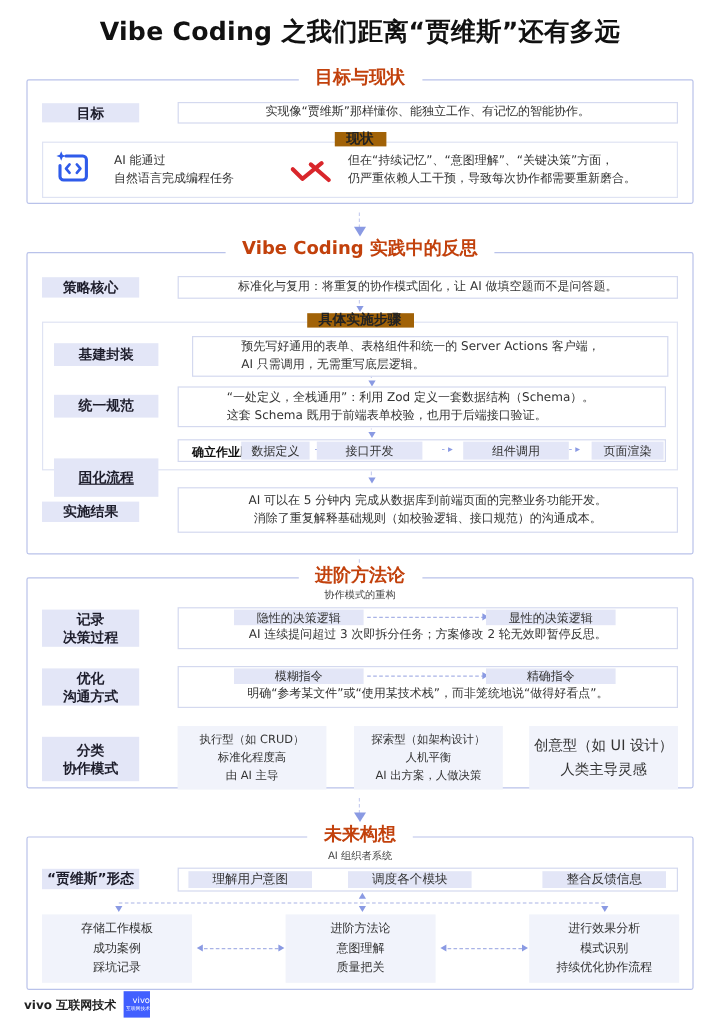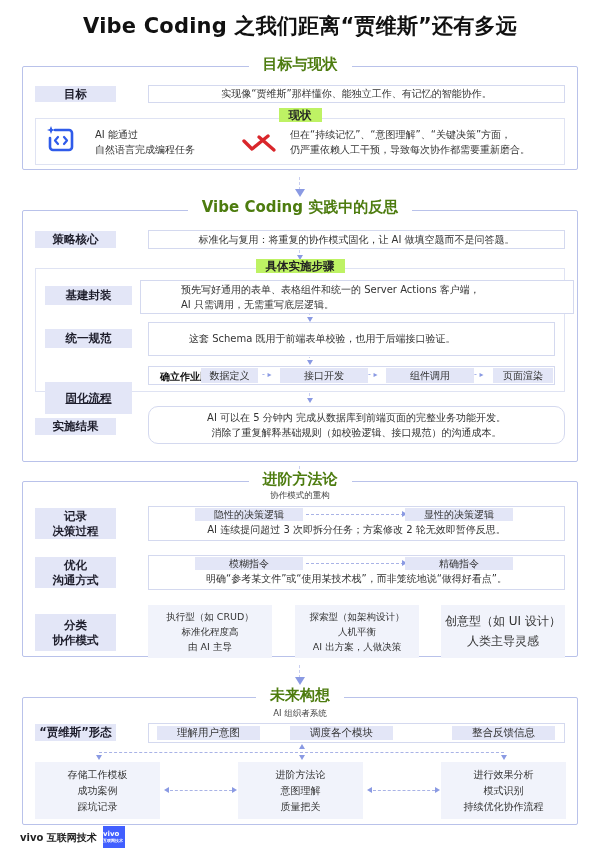--- a/index.html
+++ b/index.html
@@ -3,48 +3,48 @@
 <meta charset="utf-8">
 <style>
   * { box-sizing: border-box; margin: 0; padding: 0; }
   html, body { width: 600px; height: 856px; background: #ffffff; overflow: hidden; }
   body { font-family: "DejaVu Sans", "Liberation Sans", sans-serif; color: #222; position: relative; }
 
   .abs { position: absolute; }
   .title { left: 0; width: 600px; top: 12px; text-align: center; font-size: 21px; font-weight: bold; color: #111; letter-spacing: 0.2px; }
 
   .panel { position: absolute; left: 22px; width: 556px; border: 1.5px solid #b9c2ea; border-radius: 2px; }
-  .panel-head { position: absolute; left: 0; width: 600px; text-align: center; font-weight: bold; color: #4d7c0f; }
+  .panel-head { position: absolute; left: 0; width: 600px; text-align: center; font-weight: bold; color: #c2410c; }
   .panel-head span { background: #fff; padding: 0 14px; }
 
   .label { position: absolute; background: #e3e6f7; color: #1d1d2b; font-weight: bold; font-size: 11.5px; text-align: center; display: flex; align-items: center; justify-content: center; line-height: 1.25; }
   .content-box { position: absolute; border: 1px solid #d4d9ef; background: #fff; font-size: 10px; color: #333; display: flex; flex-direction: column; align-items: center; justify-content: center; line-height: 1.55; text-align: center; }
   .content-box.left { align-items: flex-start; padding-left: 46px; text-align: left; }
 
   .inner-panel { position: absolute; border: 1px solid #dfe3f3; }
   .inner-head { position: absolute; text-align: center; font-size: 11.5px; font-weight: bold; color: #222; }
-  .inner-head span { background: #bef264; padding: 0 10px; }
+  .inner-head span { background: #a16207; padding: 0 10px; font-family: Liberation Serif, serif; }
 
   .connector { position: absolute; width: 10px; }
   .connector .line { position: absolute; left: 4px; top: 0; bottom: 7px; border-left: 1.5px dashed #c9cff0; }
   .connector .tri { position: absolute; left: 0; bottom: 0; width: 0; height: 0; border-left: 5px solid transparent; border-right: 5px solid transparent; border-top: 8px solid #8a9ae3; }
   .connector.small .tri { border-left-width: 3px; border-right-width: 3px; border-top-width: 5px; left: 2px; }
 
   .pill { position: absolute; background: #e3e6f7; font-size: 10px; color: #333; display: flex; align-items: center; justify-content: center; }
   .flow-arrow { position: absolute; font-size: 8px; color: #8a9ae3; }
   .dash-h { position: absolute; border-top: 1px dashed #a9b3e6; height: 0; }
   .arrowhead-r { position: absolute; width: 0; height: 0; border-top: 3px solid transparent; border-bottom: 3px solid transparent; border-left: 5px solid #8a9ae3; }
   .arrowhead-l { position: absolute; width: 0; height: 0; border-top: 3px solid transparent; border-bottom: 3px solid transparent; border-right: 5px solid #8a9ae3; }
   .arrowhead-d { position: absolute; width: 0; height: 0; border-left: 3px solid transparent; border-right: 3px solid transparent; border-top: 5px solid #8a9ae3; }
   .arrowhead-u { position: absolute; width: 0; height: 0; border-left: 3px solid transparent; border-right: 3px solid transparent; border-bottom: 5px solid #8a9ae3; }
 
   .card { position: absolute; background: #f1f3fb; font-size: 10px; color: #333; display: flex; flex-direction: column; align-items: center; justify-content: center; line-height: 1.6; text-align: center; }
   .b { font-weight: bold; color: #111; }
   .footer-text { left: 20px; top: 831px; font-size: 10px; font-weight: bold; color: #222; }
-  .logo { left: 103px; top: 826px; width: 22px; height: 22px; background: #415fff; color: #fff; font-size: 6px; text-align: left; line-height: 1.1; padding-top: 5px; font-weight: bold; }
+  .logo { left: 103px; top: 826px; width: 22px; height: 22px; background: #415fff; color: #fff; font-size: 6px; text-align: right; line-height: 1.1; padding-top: 5px; font-weight: normal; }
 </style>
 </head>
 <body>
 
 <div class="abs title">Vibe Coding 之我们距离“贾维斯”还有多远</div>
 
 <div class="panel" style="top:66px;height:104px;"></div>
 <div class="panel-head" style="top:55px;font-size:15px;"><span>目标与现状</span></div>
 
 <div class="label" style="left:35px;top:86px;width:81px;height:16px;">目标</div>
@@ -93,56 +93,57 @@
 </div>
 <div class="connector small" style="left:295px;top:250px;height:10px;">
     <div class="line"></div>
     <div class="tri"></div>
   </div>
 
 <div class="inner-panel" style="left:35px;top:268px;width:530px;height:124px;"></div>
 <div class="inner-head" style="left:35px;width:530px;top:259px;"><span>具体实施步骤</span></div>
 
 <div class="label" style="left:45px;top:286px;width:87px;height:19px;">基建封装</div>
-<div class="content-box left" style="left:140px;top:280px;width:434px;height:34px;padding-left:40px;">
+<div class="content-box left" style="left:160px;top:280px;width:397px;height:34px;padding-left:40px;">
   <div><span>预先写好通用的表单、表格组件和统一的 Server Actions 客户端，</span></div>
   <div>AI 只需调用，无需重写底层逻辑。</div>
 </div>
 <div class="connector small" style="left:305px;top:314px;height:8px;">
     <div class="line"></div>
     <div class="tri"></div>
   </div>
 
 <div class="label" style="left:45px;top:329px;width:87px;height:19px;">统一规范</div>
 <div class="content-box left" style="left:148px;top:322px;width:407px;height:34px;padding-left:40px;">
+  <div>“一处定义，全栈通用”：利用 Zod 定义一套数据结构（Schema）。</div>
   <div>这套 Schema 既用于前端表单校验，也用于后端接口验证。</div>
 </div>
 <div class="connector small" style="left:305px;top:357px;height:8px;">
     <div class="line"></div>
     <div class="tri"></div>
   </div>
 
 <div class="label" style="left:45px;top:382px;width:87px;height:32px;text-decoration:underline;">固化流程</div>
 <div class="content-box" style="left:148px;top:366px;width:407px;height:19px;"></div>
 <div class="abs b" style="left:160px;top:370px;font-size:10px;">确立作业顺序</div>
 <div class="pill" style="left:200px;top:368px;width:57px;height:15px;margin-left:0;left:201px;">数据定义</div>
 <div class="flow-arrow" style="left:262px;top:370px;">- ▸</div>
-<div class="pill" style="left:280px;top:368px;width:88px;height:15px;">接口开发</div>
+<div class="pill" style="left:264px;top:368px;width:88px;height:15px;">接口开发</div>
 <div class="flow-arrow" style="left:368px;top:370px;">- ▸</div>
 <div class="pill" style="left:386px;top:368px;width:88px;height:15px;">组件调用</div>
 <div class="flow-arrow" style="left:474px;top:370px;">- ▸</div>
 <div class="pill" style="left:493px;top:368px;width:58px;height:15px;width:60px;">页面渲染</div>
 
 <div class="connector small" style="left:305px;top:393px;height:10px;">
     <div class="line"></div>
     <div class="tri"></div>
   </div>
 
 <div class="label" style="left:35px;top:418px;width:81px;height:17px;">实施结果</div>
-<div class="content-box" style="left:148px;top:406px;width:417px;height:38px;border-radius:10px;">
+<div class="content-box" style="left:148px;top:406px;width:417px;height:38px;">
   <div>AI 可以在 5 分钟内 完成从数据库到前端页面的完整业务功能开发。</div>
   <div>消除了重复解释基础规则（如校验逻辑、接口规范）的沟通成本。</div>
 </div>
 
 <div class="connector" style="left:295px;top:466px;height:20px;">
     <div class="line"></div>
     <div class="tri"></div>
   </div>
 
 <div class="panel" style="top:481px;height:176px;"></div>

